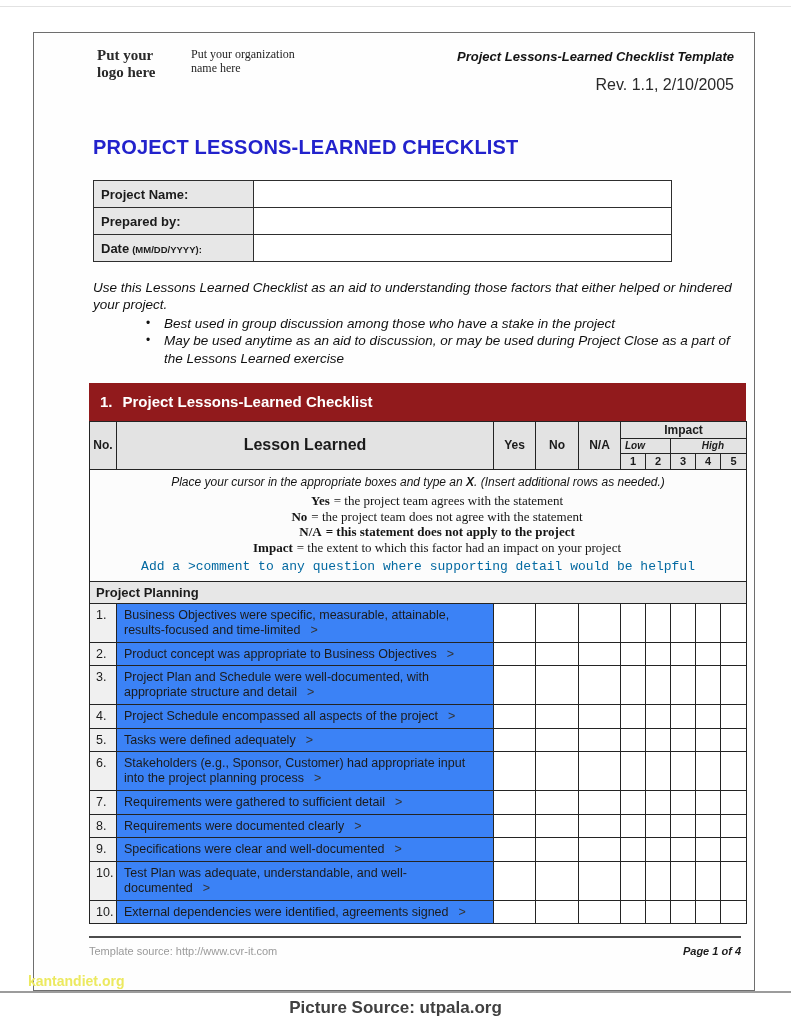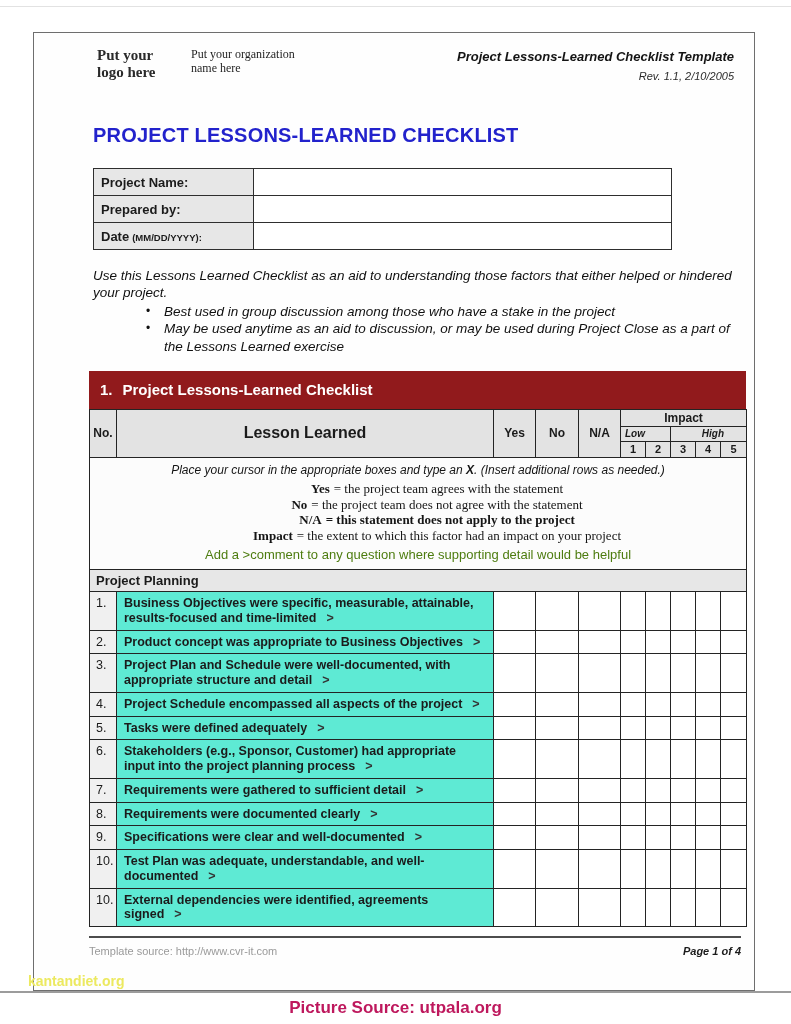--- a/index.html
+++ b/index.html
@@ -16,21 +16,21 @@
     position:absolute;left:33px;top:32px;width:722px;height:959px;
     border:1px solid #6e6e6e;background:#fefefe;box-sizing:border-box;
   }
 
   
   .letterhead{display:flex;align-items:flex-start;margin:14px 20px 0 63px;}
   .logo-ph{width:72px;font-family:"Liberation Serif", serif;font-size:15px;line-height:1.15;color:#2a2a2a;font-weight:bold;}
   .org-ph{width:118px;margin-left:22px;font-family:"Liberation Serif", serif;font-size:12px;line-height:1.18;color:#1f1f1f;}
   .head-right{margin-left:auto;text-align:right;padding-top:2px;}
   .doc-title{font-size:13px;font-weight:bold;font-style:italic;color:#141414;}
-  .doc-rev{font-size:11px;font-style:italic;color:#2a2a2a;margin-top:6px;}
+  .doc-rev{font-size:16px;color:#2a2a2a;margin-top:12px;}
 
   
   .main-title{
     margin:42px 0 0 59px;font-size:20px;font-weight:bold;letter-spacing:.2px;
     color:#2222cc;
   }
 
   
   table{border-collapse:collapse;}
   .info-table{margin:21px 0 12px 59px;width:579px;table-layout:fixed;}
@@ -64,43 +64,43 @@
   .hd-impact{font-size:12px;height:17px;}
   .hd-low{font-size:10px;font-style:italic;text-align:left;padding-left:4px;height:15px;}
   .hd-high{font-size:10px;font-style:italic;text-align:right;padding-right:22px;height:15px;margin-top:28px;}
   .hd-scale{font-size:11px;height:16px;}
 
   .legend-cell{background:#fcfcfc;padding:5px 8px 7px 8px;text-align:center;}
   .legend-intro{font-size:12px;font-style:italic;color:#151515;margin-bottom:4px;}
   .legend-def{font-family:"Liberation Serif", serif;font-size:13px;line-height:1.22;padding-left:38px;color:#151515;}
   .def-term{font-weight:bold;margin-right:4px;}
   .bold-line, .bold-line .def-rest{font-weight:bold;}
-  .legend-note{font-family:Liberation Sans, sans-serif;font-size:13px;margin-top:3px;color:#4d7c0f;}
+  .legend-note{font-family:Liberation Mono, monospace;font-size:13px;margin-top:3px;color:#0369a1;}
 
   .group-row td{background:#e7e7e7;font-weight:bold;font-size:13px;padding:3px 6px;}
 
   .c-num{background:#f0f0f0;font-size:12.5px;vertical-align:top;padding:4px 0 4px 6px;}
-  .c-lesson{background:#5eead4;font-size:12.5px;line-height:1.18;padding:4px 7px;vertical-align:top;font-weight:bold;}
+  .c-lesson{background:#3b82f6;font-size:12.5px;line-height:1.18;padding:4px 7px;vertical-align:top;}
   .mk{margin-left:10px;color:#333;}
   .c-ans{background:#ffffff;}
 
   
   .footer{
     position:absolute;left:55px;right:13px;bottom:33px;
     border-top:2px solid #4c4c4c;padding-top:7px;
     display:flex;justify-content:space-between;align-items:baseline;
   }
   .footer-src{font-size:11px;color:#9a9a9a;}
   .footer-page{font-size:11px;font-weight:bold;font-style:italic;color:#1c1c1c;}
 
   
   .bottom-rule{position:absolute;left:0;top:991px;width:791px;height:2px;background:#9c9c9c;}
   .wm-corner{position:absolute;left:28px;top:973px;font-size:14px;font-weight:bold;color:#ece95f;}
   .wm-caption{position:absolute;left:0;top:998px;width:791px;text-align:center;
-    font-size:17px;font-weight:bold;color:#be185d;}
+    font-size:17px;font-weight:bold;color:#404040;}
 </style>
 </head>
 <body>
 
 <div class="scan-top-edge"></div>
 
 <div class="page">
 
   <div class="letterhead">
     <div class="logo-ph">Put your logo here</div>

